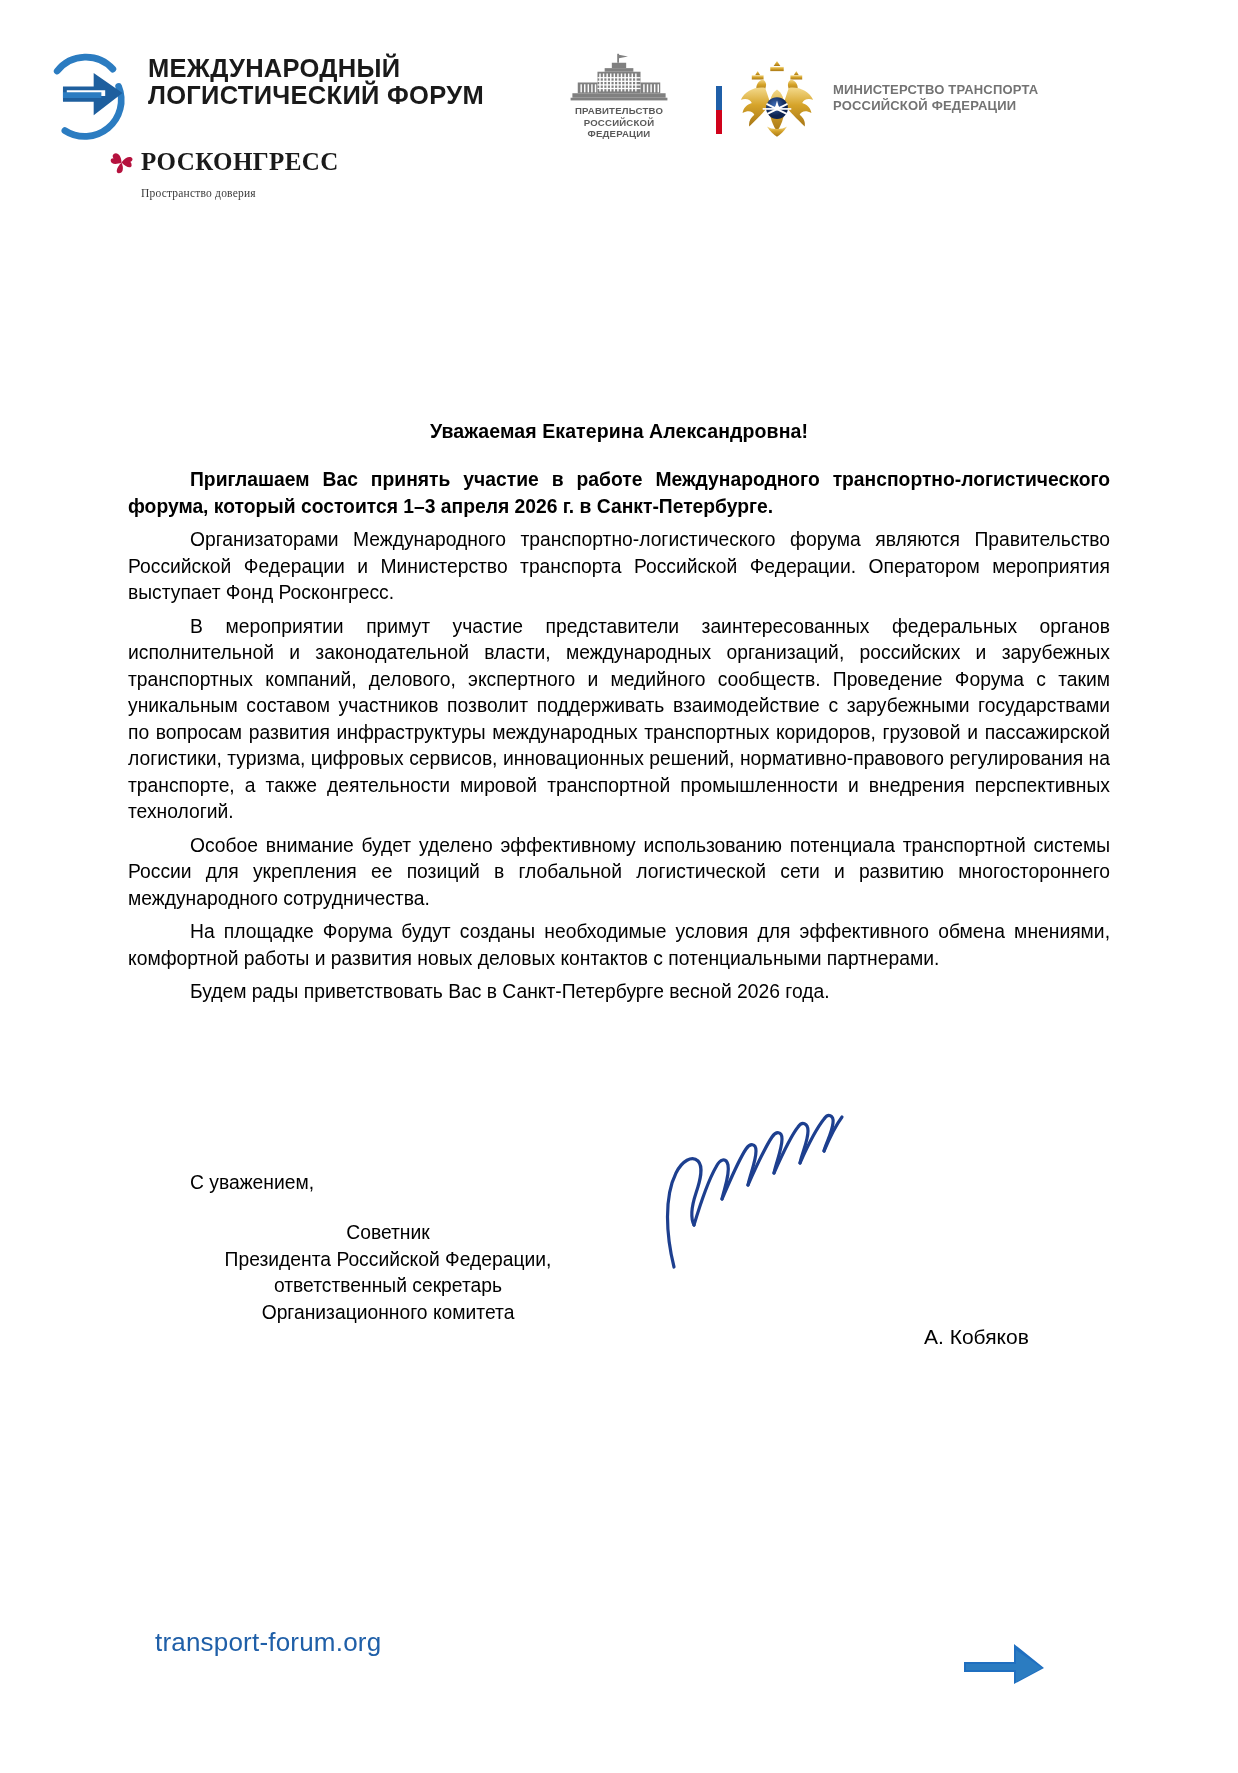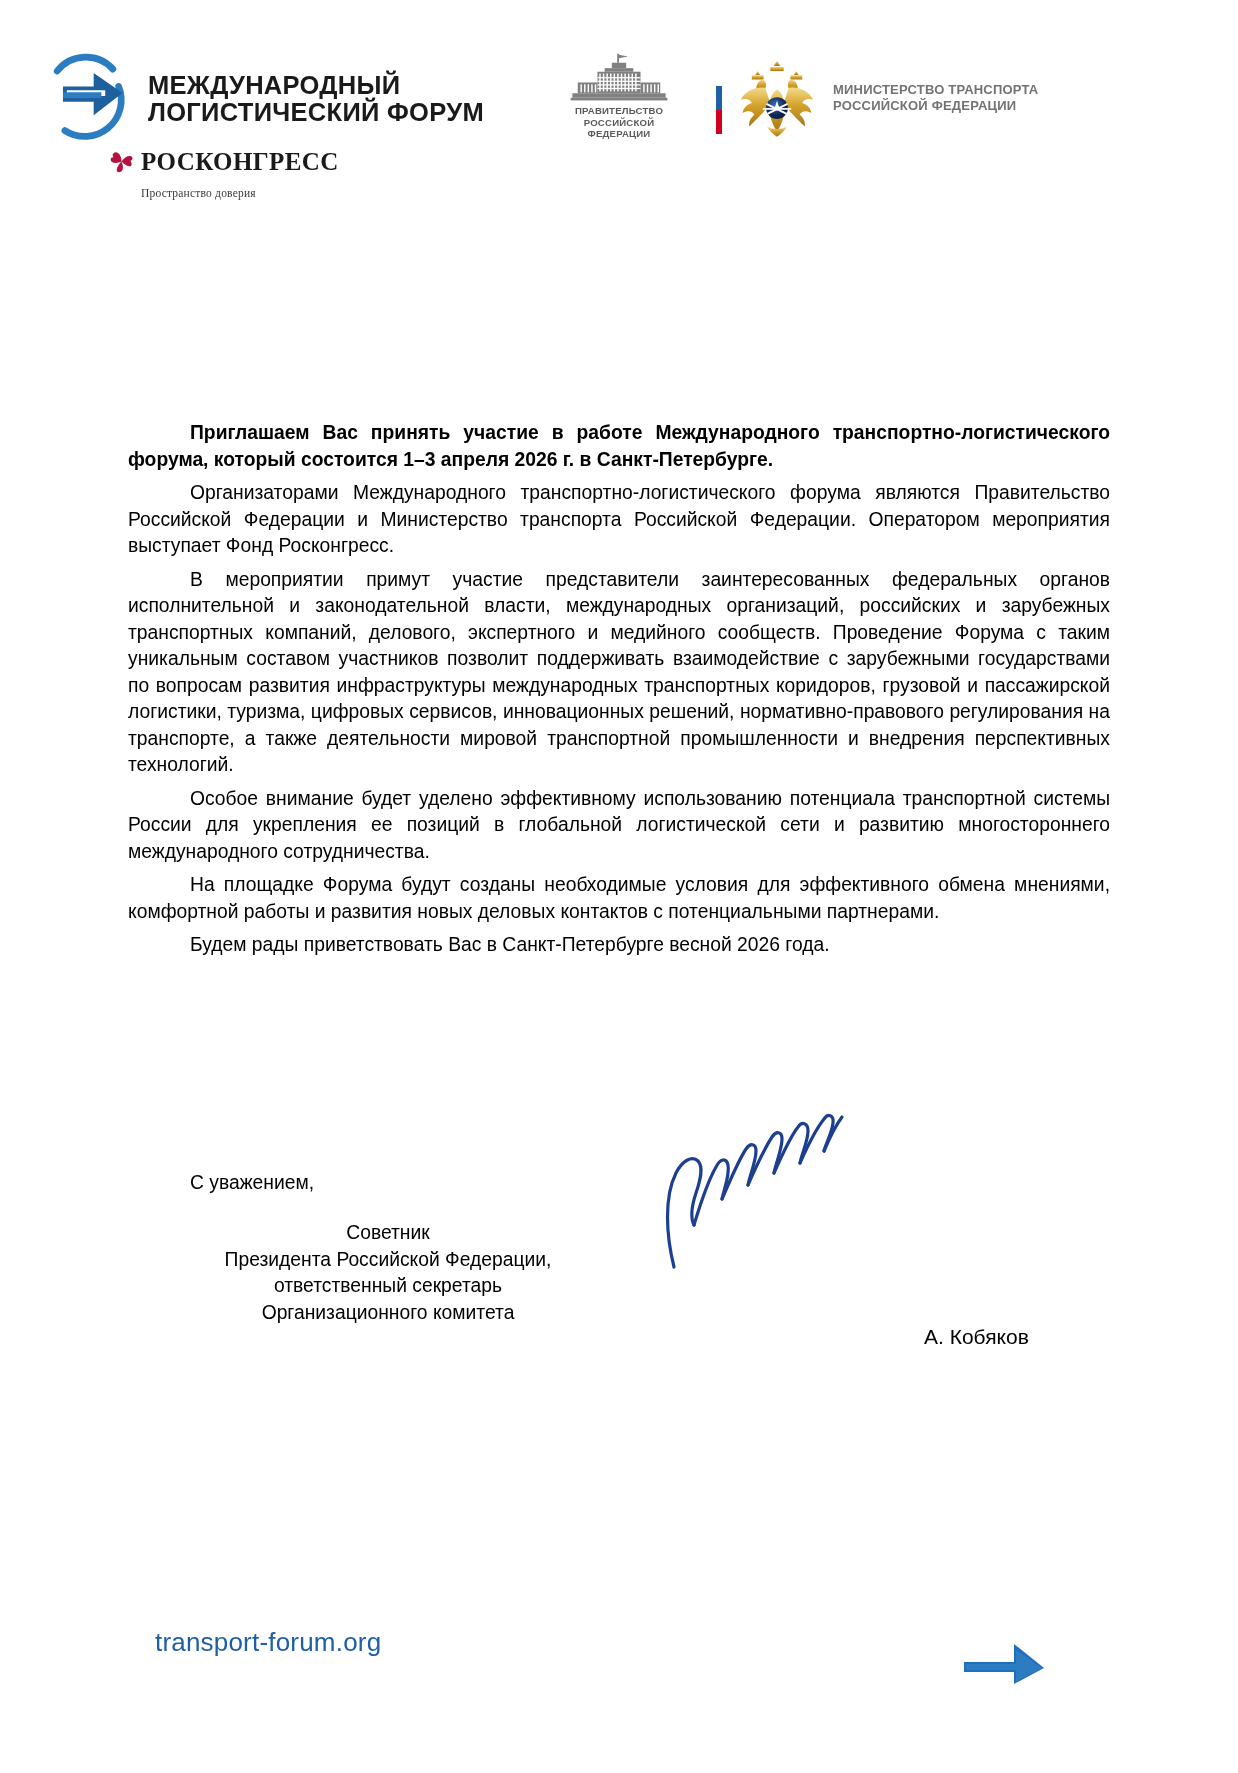--- a/index.html
+++ b/index.html
@@ -33,40 +33,40 @@
     align-items: flex-start;
   }
   .mtlf-mark {
     width: 96px;
     height: 96px;
     flex: 0 0 96px;
     position: relative;
   }
   .mtlf-words {
     margin-left: 14px;
-    margin-top: 24px;
+    margin-top: 7px;
   }
   .mtlf-words div {
     font-weight: bold;
     font-size: 25.5px;
     line-height: 26.5px;
     letter-spacing: 0.3px;
     color: #1a1a1a;
     white-space: nowrap;
   }
 
   
   .rosk {
     position: absolute;
     left: 108px;
     top: 148px;
   }
   .rosk-row {
     display: flex;
-    align-items: flex-start;
+    align-items: center;
   }
   .rosk-flower {
     width: 27px;
     height: 27px;
     flex: 0 0 27px;
     position: relative;
     margin-right: 6px;
   }
   .rosk-name {
     font-family: "Liberation Serif", serif;
@@ -367,20 +367,21 @@
       </svg>
     </div>
     <div class="mintrans-text">
       <div>МИНИСТЕРСТВО ТРАНСПОРТА</div>
       <div>РОССИЙСКОЙ ФЕДЕРАЦИИ</div>
     </div>
   </div>
 </div>
 
 <div class="letter">
+  <div class="salutation">Уважаемая Екатерина Александровна!</div>
   <p class="body bold">Приглашаем Вас принять участие в работе Международного транспортно-логистического форума, который состоится 1–3 апреля 2026 г. в Санкт-Петербурге.</p>
   <p class="body">Организаторами Международного транспортно-логистического форума являются Правительство Российской Федерации и Министерство транспорта Российской Федерации. Оператором мероприятия выступает Фонд Росконгресс.</p>
   <p class="body">В мероприятии примут участие представители заинтересованных федеральных органов исполнительной и законодательной власти, международных организаций, российских и зарубежных транспортных компаний, делового, экспертного и медийного сообществ. Проведение Форума с таким уникальным составом участников позволит поддерживать взаимодействие с зарубежными государствами по вопросам развития инфраструктуры международных транспортных коридоров, грузовой и пассажирской логистики, туризма, цифровых сервисов, инновационных решений, нормативно-правового регулирования на транспорте, а также деятельности мировой транспортной промышленности и внедрения перспективных технологий.</p>
   <p class="body">Особое внимание будет уделено эффективному использованию потенциала транспортной системы России для укрепления ее позиций в глобальной логистической сети и развитию многостороннего международного сотрудничества.</p>
   <p class="body">На площадке Форума будут созданы необходимые условия для эффективного обмена мнениями, комфортной работы и развития новых деловых контактов с потенциальными партнерами.</p>
   <p class="body">Будем рады приветствовать Вас в Санкт-Петербурге весной 2026 года.</p>
 </div>
 
 <div class="regards">С уважением,</div>
 

